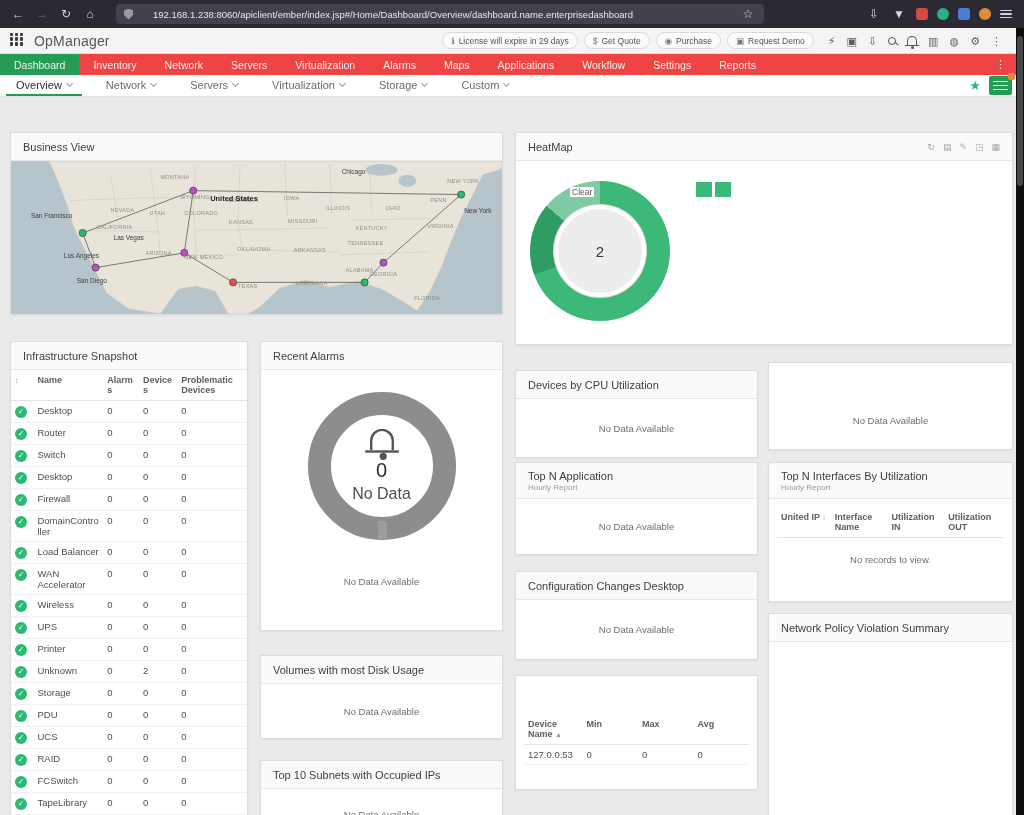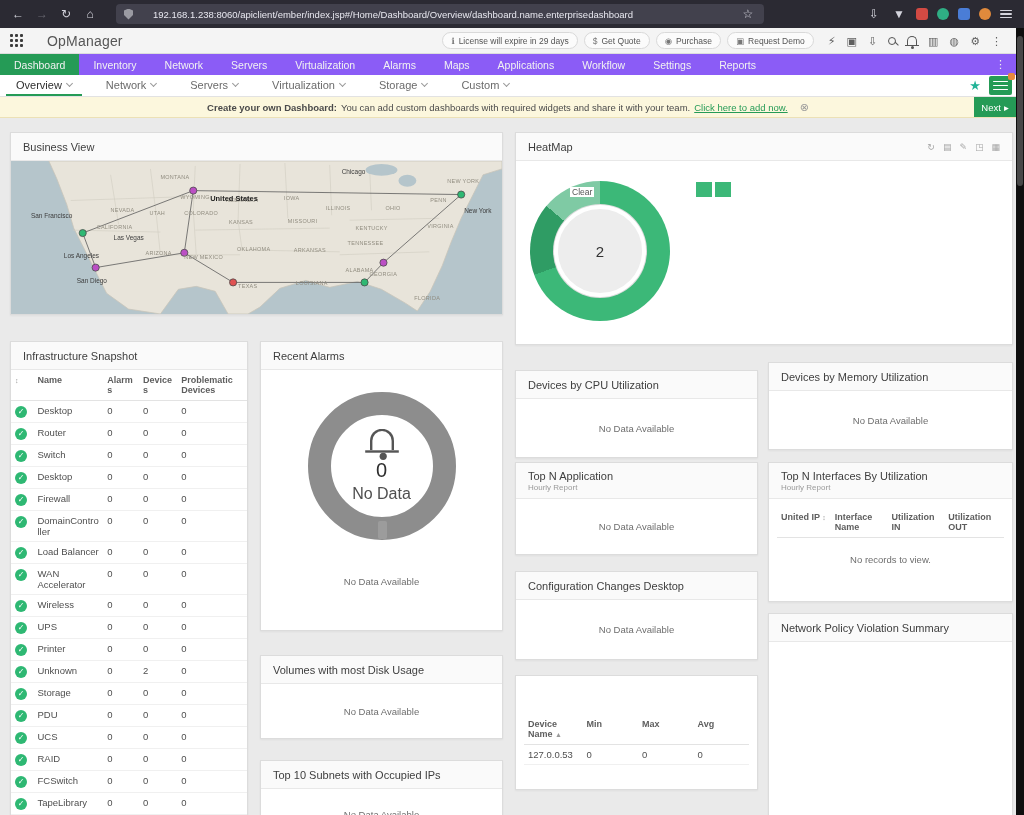--- a/index.html
+++ b/index.html
@@ -15,37 +15,37 @@
   #url-text{color:#e8e8f0;font-size:9.5px;white-space:nowrap;overflow:hidden;flex:1}
   .shield{width:9px;height:11px;background:#9a9aa2;clip-path:polygon(50% 0,100% 18%,100% 60%,50% 100%,0 60%,0 18%);flex:0 0 auto}
   #brw-right{display:flex;align-items:center;gap:9px;margin-left:auto;padding-right:2px}
   .ext{width:12px;height:12px;border-radius:3px;display:inline-block}
   .ext.red{background:#d24a43}.ext.teal{background:#2fae84;border-radius:50%}.ext.blue{background:#4a7dd6}.ext.orange{background:#e08a3c;border-radius:50%}
   .burger{display:inline-flex;flex-direction:column;gap:2px;width:12px}
   .burger i{height:1.5px;background:#d4d4dd;border-radius:1px}
 
   
   #app-header{position:absolute;top:28px;left:0;right:8px;height:26px;background:#f4f4f4;border-bottom:1px solid #ddd;display:flex;align-items:center;padding:0 10px;gap:10px;z-index:20}
-  #logo{display:flex;align-items:center;gap:24px}
+  #logo{display:flex;align-items:flex-start;gap:11px}
   #grid-icon{width:13px;height:13px;display:grid;grid-template-columns:repeat(3,1fr);gap:1.5px}
   #grid-icon i{background:#3c3c3c;border-radius:1px}
   #app-name{font-size:14px;color:#565656;letter-spacing:.2px}
   #badges{display:flex;align-items:center;gap:6px;margin-left:auto}
   .badge{height:17px;border:1px solid #d9d9d9;background:#fbfbfb;border-radius:9px;font-size:8.5px;color:#555;display:inline-flex;align-items:center;gap:4px;padding:0 8px;white-space:nowrap}
   .b-ico{font-style:normal;font-size:8.5px;color:#777}
   #htools{display:flex;align-items:center;gap:11px;padding:0 4px}
   .hicon{color:#5f5f5f;font-size:11px;line-height:12px}
   .srch{position:relative;display:inline-block;width:8px;height:8px;border:1.4px solid #555;border-radius:50%}
   .srch::after{content:"";position:absolute;width:5px;height:1.4px;background:#555;right:-4px;bottom:-1px;transform:rotate(45deg)}
   .bell{position:relative;display:inline-block;width:10px;height:9px;border:1.4px solid #555;border-bottom:none;border-radius:6px 6px 0 0}
   .bell::after{content:"";position:absolute;left:-3px;right:-3px;bottom:-1px;height:1.4px;background:#555}
   .bell::before{content:"";position:absolute;left:50%;bottom:-4px;width:3px;height:3px;margin-left:-1.5px;border-radius:50%;background:#555}
 
   
-  #main-nav{position:absolute;top:54px;left:0;right:8px;height:21px;background:#8b5cf6;display:flex;align-items:stretch;z-index:20}
+  #main-nav{position:absolute;top:54px;left:0;right:8px;height:21px;background:#ef4444;display:flex;align-items:stretch;z-index:20}
   .nav-item{color:#f2f2f2;font-size:10.5px;display:flex;align-items:center;padding:0 14px;white-space:nowrap}
   .nav-item.active{background:var(--accent,#259b56)}
   .nav-dots{margin-left:auto;color:#eee;font-size:11px;display:flex;align-items:center;padding:0 8px}
 
   
   #sub-nav{position:absolute;top:75px;left:0;right:8px;height:22px;background:#fff;border-bottom:1px solid #e2e2e2;display:flex;align-items:stretch;padding-left:6px;z-index:20}
   .sub-item{font-size:11px;color:#6b6b6b;display:flex;align-items:center;gap:5px;padding:0 10px;margin-right:14px;border-bottom:2px solid transparent;white-space:nowrap}
   .sub-item.active{color:#2f2f2f;border-bottom-color:var(--accent,#259b56)}
   .chev{width:5px;height:5px;border-right:1px solid #9a9a9a;border-bottom:1px solid #9a9a9a;transform:rotate(45deg);display:inline-block;margin-bottom:2px}
   #sub-right{margin-left:auto;display:flex;align-items:center;gap:8px;padding-right:4px}
@@ -276,30 +276,20 @@
       <span id="fav-star">★</span>
       <span id="widget-menu-btn">
           <i></i>
           <i></i>
           <i></i>
           <em></em>
         </span>
     </div>
   </div>
 
-  <div id="banner">
-    <b>Create your own Dashboard:</b>
-    <span>You can add custom dashboards with required widgets and share it with your team.</span>
-    <a>Click here to add now.</a>
-    <span id="banner-close">⊗</span>
-    <span id="banner-next">
-      <span>Next</span>
-      <span>▸</span>
-    </span>
-  </div>
 
   <div id="content">
 
     <section class="card" style="left:10px;top:14px;width:493px;height:183px">
       <header class="card-h">
         <span>Business View</span>
       </header>
       <div class="card-b">
         <svg id="bmap" viewBox="0 0 493 155" preserveAspectRatio="none">
           <rect width="493" height="155" fill="#b5c5cb"></rect>
@@ -634,23 +624,20 @@
                 <td>0</td>
                 <td>0</td>
                 <td>0</td>
               </tr>
             </tbody>
         </table>
       </div>
     </section>
 
     <section class="card" style="left:768px;top:244px;width:245px;height:88px">
-      <header class="card-h">
-        <span>Devices by Memory Utilization</span>
-      </header>
       <div class="card-b center-b">
         <div class="empty">No Data Available</div>
       </div>
     </section>
 
     <section class="card" style="left:768px;top:344px;width:245px;height:140px">
       <header class="card-h tall">
         <span>Top N Interfaces By Utilization</span>
         <span class="sub">Hourly Report</span>
       </header>

